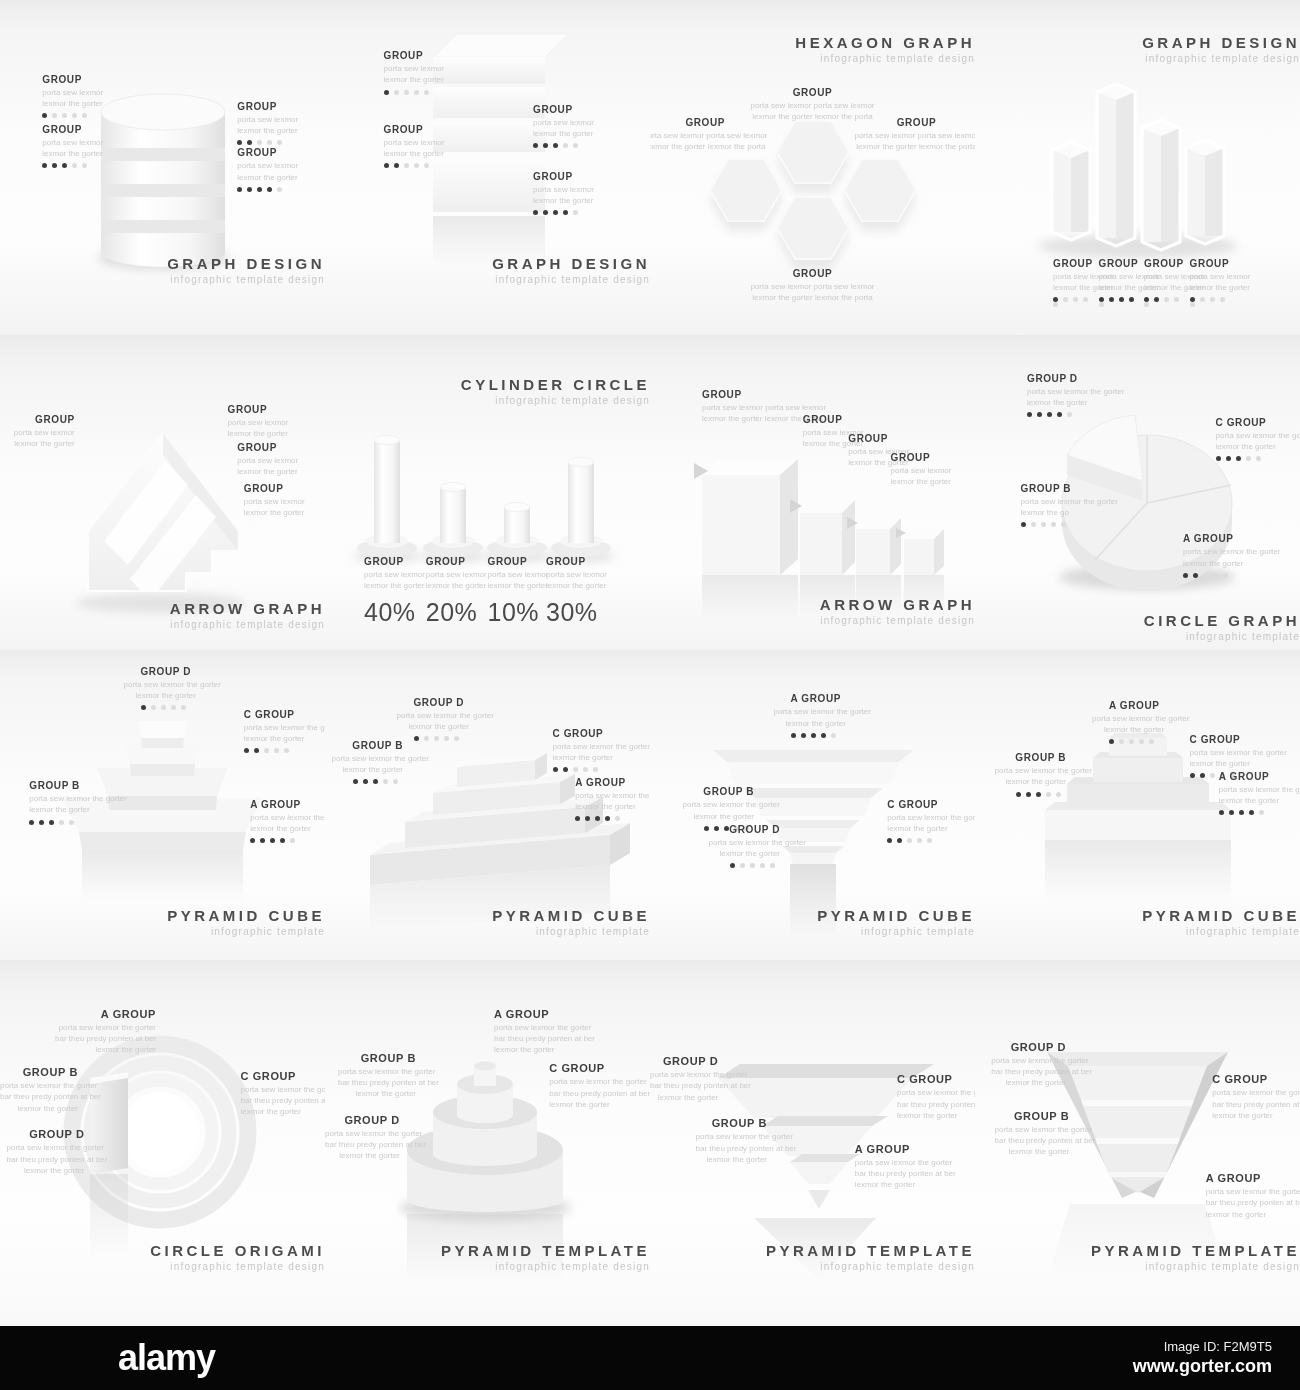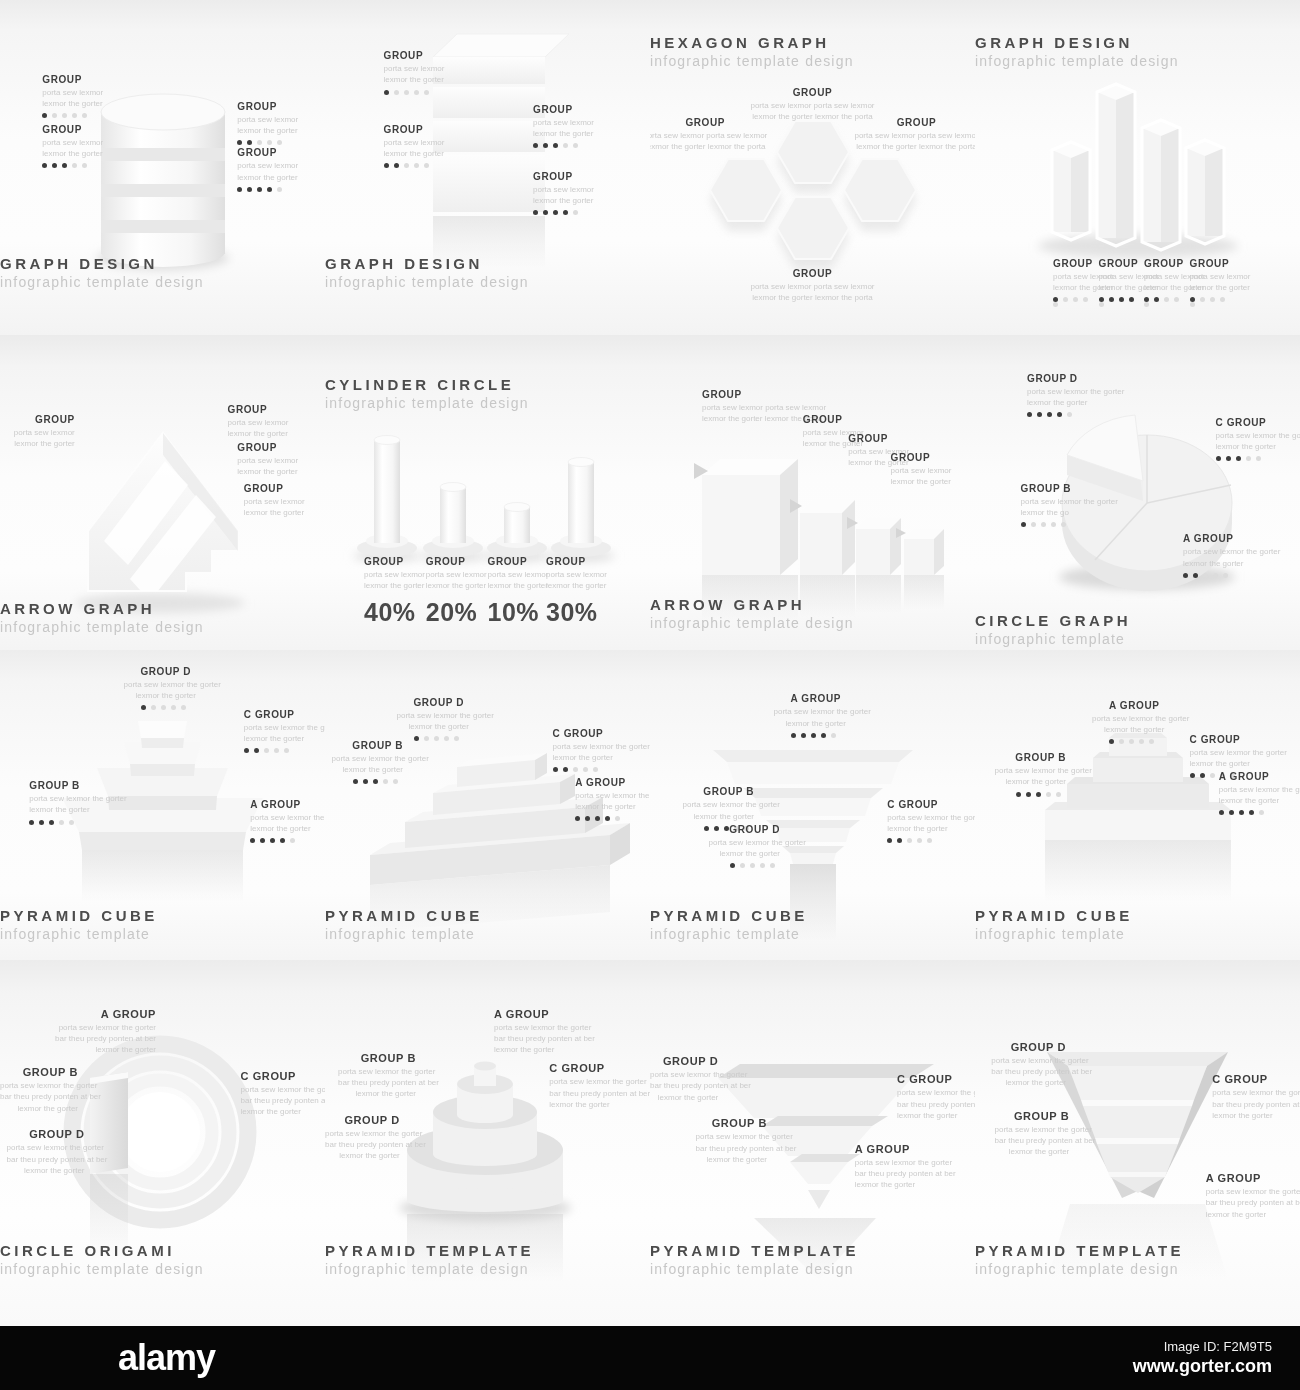--- a/index.html
+++ b/index.html
@@ -9,31 +9,31 @@
     background:#ffffff;overflow:hidden;position:relative;
   }
   main{position:relative;width:1300px;height:1326px;overflow:hidden}
   .row{display:flex}
   .row .panel{position:relative;width:325px;overflow:hidden}
   .r1 .panel{height:335px;background:linear-gradient(180deg,#ececec 0%,#f5f5f5 9%,#fcfcfc 42%,#fdfdfd 72%,#f3f3f3 100%)}
   .r2 .panel{height:315px;background:linear-gradient(180deg,#ebebeb 0%,#f4f4f4 10%,#fcfcfc 45%,#fdfdfd 75%,#f4f4f4 100%)}
   .r3 .panel{height:310px;background:linear-gradient(180deg,#ededed 0%,#f5f5f5 10%,#fcfcfc 45%,#fdfdfd 78%,#f5f5f5 100%)}
   .r4 .panel{height:366px;background:linear-gradient(180deg,#ececec 0%,#f4f4f4 9%,#fcfcfc 40%,#fefefe 70%,#f9f9f9 100%)}
   .gfx{position:absolute;left:0;top:0;width:100%;height:100%;display:block}
-  .tblock{position:absolute;left:0;right:8px;text-align:left;pointer-events:none}
+  .tblock{position:absolute;left:0;right:0;text-align:right;pointer-events:none}
   .ptitle{font-size:15px;font-weight:bold;letter-spacing:3.5px;color:#4c4c4c}
-  .psub{font-size:14px;letter-spacing:1.2px;color:#c7c7c7;margin-top:2px}
+  .psub{font-size:10px;letter-spacing:1.2px;color:#c7c7c7;margin-top:2px}
   .lbl{position:absolute;width:22%;text-align:left}
   .lname{font-size:10px;font-weight:bold;letter-spacing:.6px;color:#3e3e3e;margin-bottom:2px;white-space:nowrap}
   .r4 .lname{font-size:11px}
   .lline{font-size:8px;line-height:1.4;color:#cbcbcb;white-space:nowrap}
   .dots{margin-top:4px;line-height:0}
   .dot{display:inline-block;width:5px;height:5px;border-radius:50%;background:#dcdcdc;margin-right:5px}
   .dot.on{background:#3d3d3d}
-  .pct{font-size:25px;font-weight:bold;color:#4a4a4a;margin-top:7px;letter-spacing:.5px}
+  .pct{font-size:25px;font-weight:normal;color:#4a4a4a;margin-top:7px;letter-spacing:.5px}
   .wm{position:absolute;font-weight:bold;color:#6e6e6e;opacity:.05;pointer-events:none;line-height:1;user-select:none}
   footer{
     position:relative;width:1300px;height:64px;background:#060606;
     display:flex;align-items:center;justify-content:space-between;
     box-sizing:border-box;padding:0 28px 0 118px;
   }
   .logo{color:#ffffff;font-size:36px;font-weight:bold;letter-spacing:-1px}
   .fright{text-align:right;color:#ffffff}
   .fid{font-size:13px;color:#efefef}
   .furl{font-size:18px;font-weight:bold;margin-top:2px}

